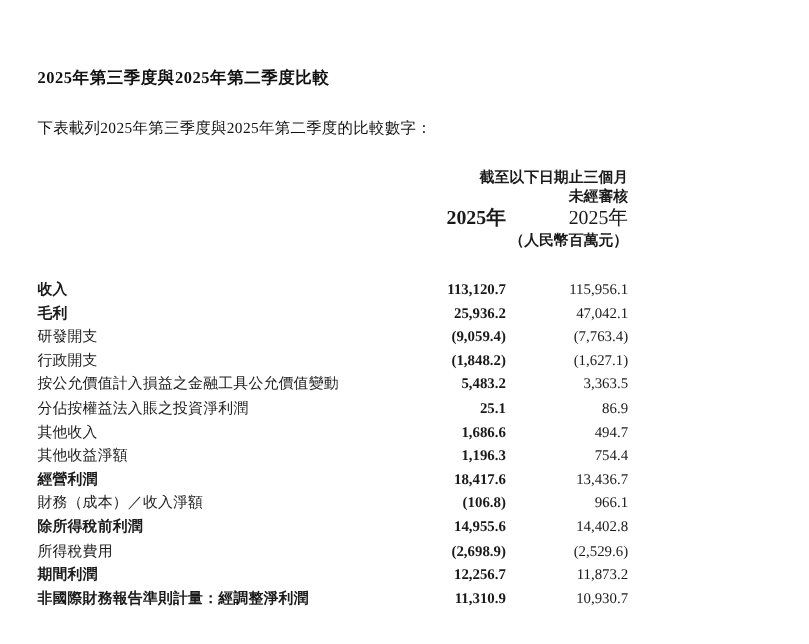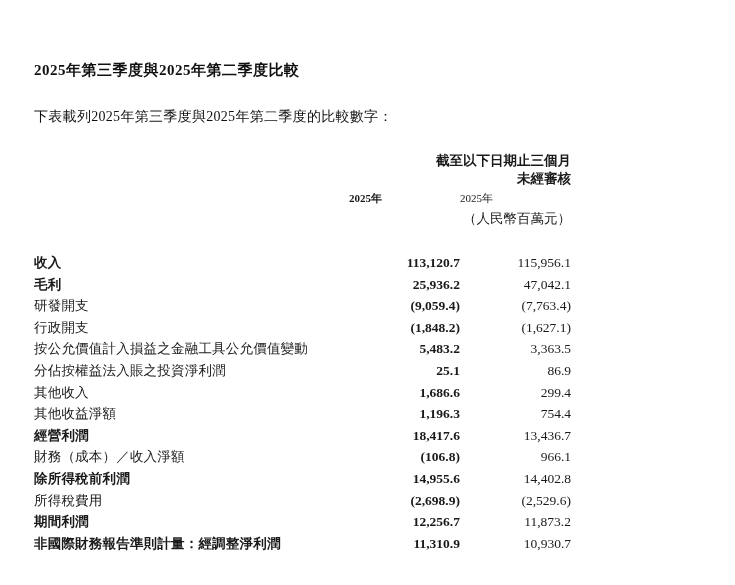--- a/index.html
+++ b/index.html
@@ -50,36 +50,37 @@
     width: 130px;
     text-align: right;
     white-space: nowrap;
   }
   thead td, thead th {
     font-weight: normal;
     text-align: right;
     padding-bottom: 2px;
   }
   .hdr-line {
-    font-size: 11px;
+    font-size: 18px;
     line-height: 20px;
-    text-align: left;
+    text-align: right;
     white-space: nowrap;
   }
   .hdr-bold { font-weight: bold; }
   .hdr-span {
     text-align: right;
     font-weight: bold;
     white-space: nowrap;
   }
   .hdr-currency {
     text-align: right;
     font-size: 13.5px;
     line-height: 22px;
     white-space: nowrap;
+    font-weight: bold;
   }
   .spacer-row td { height: 22px; }
   tbody tr td {
     line-height: 21.6px;
     height: 21.6px;
   }
   .lbl {
     text-align: left;
     letter-spacing: 0.2px;
   }
@@ -182,21 +183,21 @@
         <td class="num">3,363.5</td>
       </tr>
       <tr>
         <td class="lbl">分佔按權益法入賬之投資淨利潤</td>
         <td class="num bold">25.1</td>
         <td class="num">86.9</td>
       </tr>
       <tr>
         <td class="lbl">其他收入</td>
         <td class="num bold">1,686.6</td>
-        <td class="num">299.4</td>
+        <td class="num">494.7</td>
       </tr>
       <tr>
         <td class="lbl">其他收益淨額</td>
         <td class="num bold">1,196.3</td>
         <td class="num">754.4</td>
       </tr>
       <tr>
         <td class="lbl bold">經營利潤</td>
         <td class="num bold">18,417.6</td>
         <td class="num">13,436.7</td>

